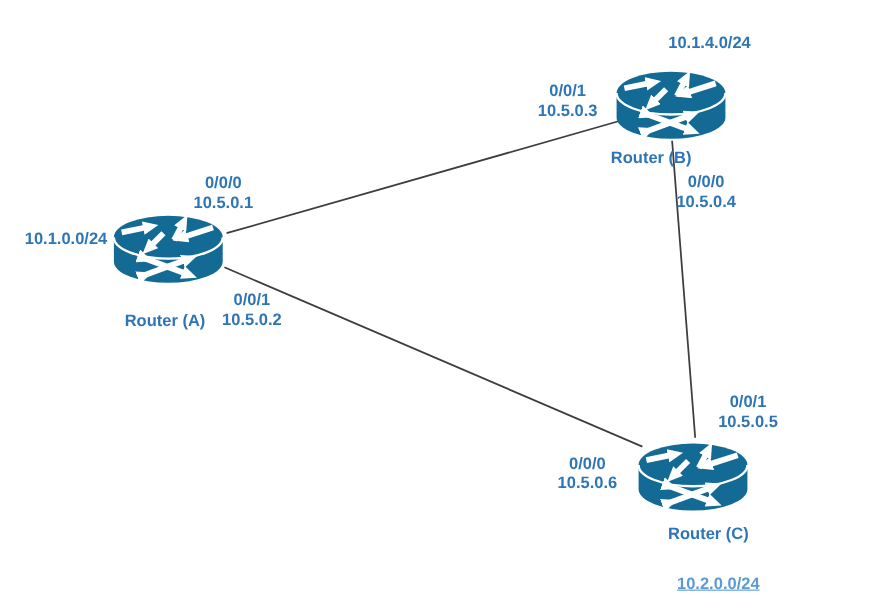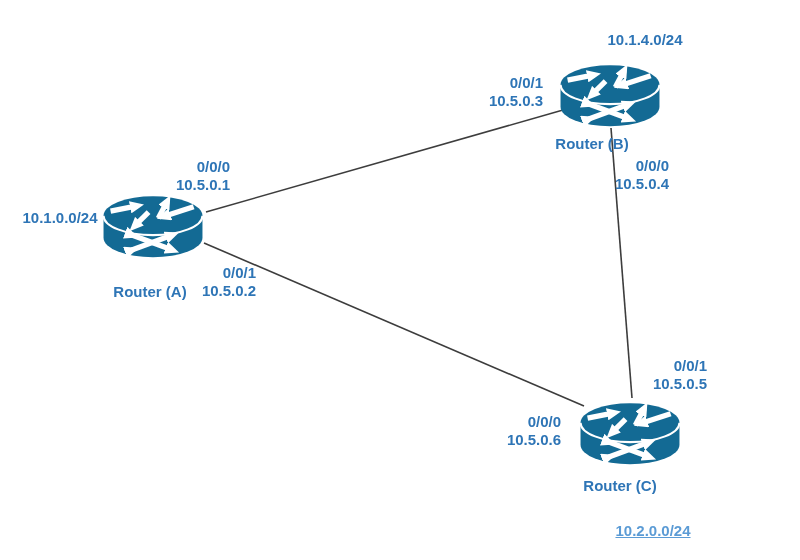--- a/index.html
+++ b/index.html
@@ -16,21 +16,21 @@
     overflow:hidden;
     font-family:"Liberation Sans", sans-serif;
   }
   .links{position:absolute;left:0;top:0;}
   .links line{stroke:var(--line);stroke-width:1.6;}
   .router{position:absolute;width:106px;height:78px;overflow:visible;}
   .rbody{fill:var(--router);}
   .lbl{
     position:absolute;
     transform:translate(-50%,-50%);
-    text-align:right;
+    text-align:center;
     font-size:15px;
     font-weight:600;
     line-height:18px;
     color:var(--label);
     white-space:nowrap;
   }
   .lbl.light{color:var(--label-light);text-decoration:underline;}
   .hidden-defs{position:absolute;width:0;height:0;overflow:hidden;}
 </style>
 </head>
@@ -97,16 +97,16 @@
     <use href="#router-shape"></use>
   </svg>
   <div class="lbl" style="left:680px;top:375px">
     <div>0/0/1</div>
     <div>10.5.0.5</div>
   </div>
   <div class="lbl" style="left:534px;top:431px">
     <div>0/0/0</div>
     <div>10.5.0.6</div>
   </div>
-  <div class="lbl" style="left:620px;top:486px">Router (C)</div>
+  <div class="lbl" style="left:644px;top:486px">Router (C)</div>
   <div class="lbl light" style="left:653px;top:531px">10.2.0.0/24</div>
 
 </div>
 
 </body></html>

